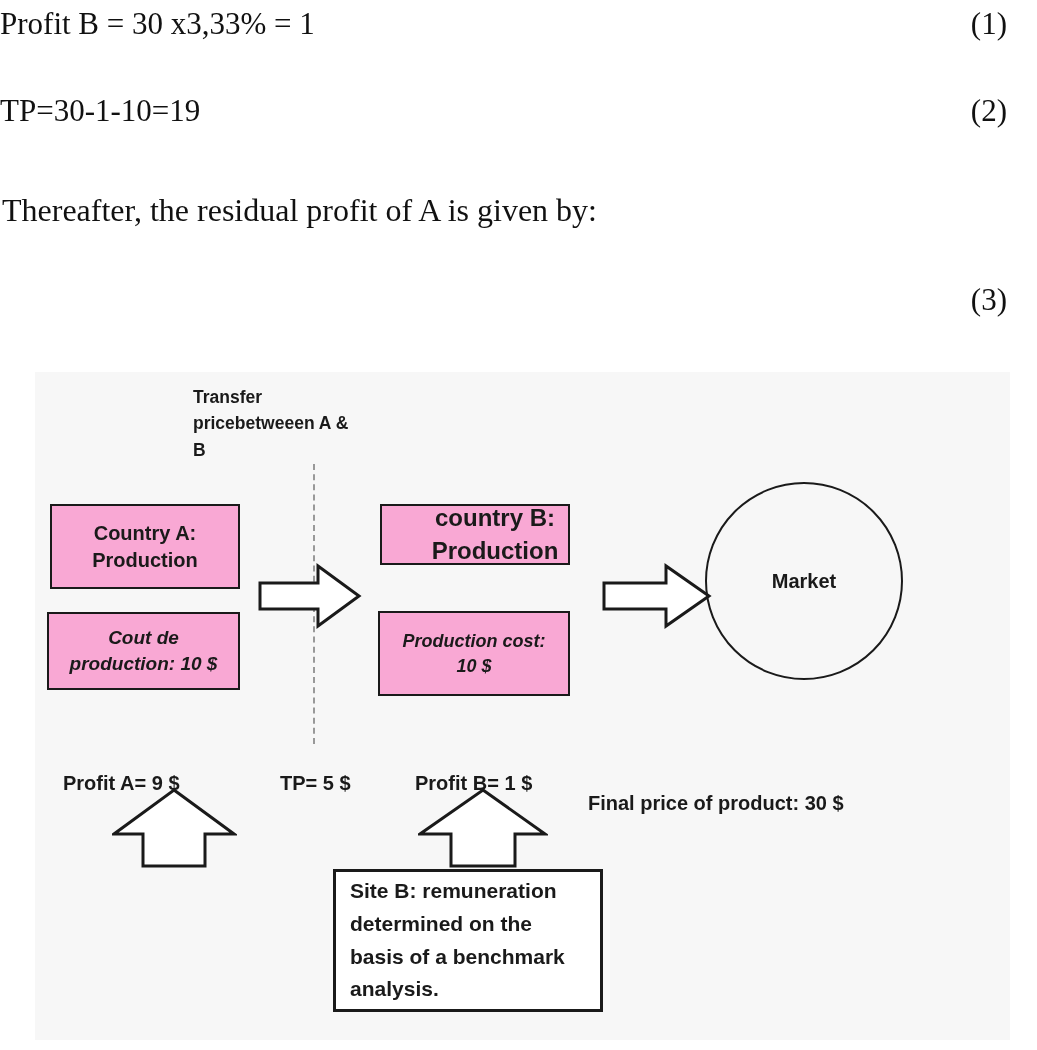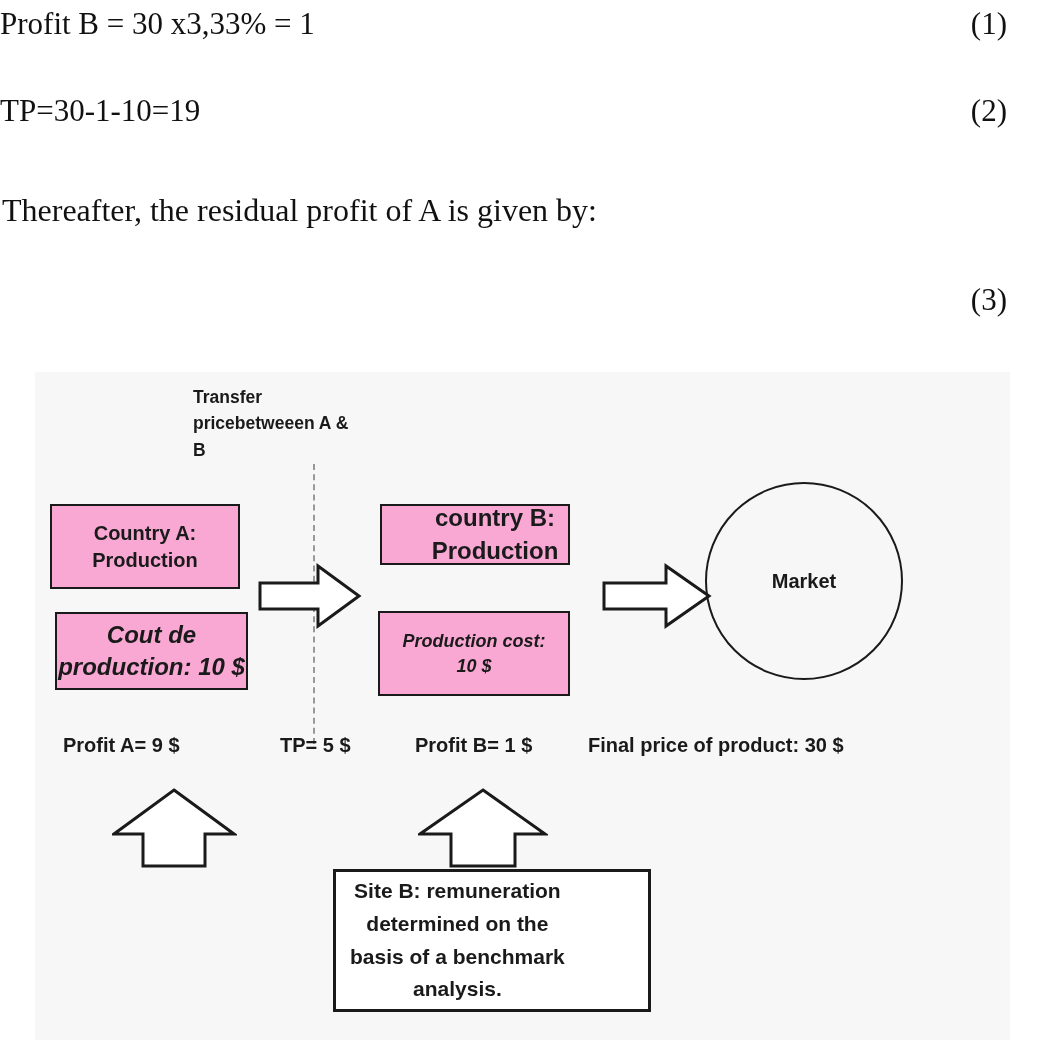--- a/index.html
+++ b/index.html
@@ -59,21 +59,21 @@
   }
   .dash-line {
     position: absolute;
     left: 278px; top: 92px;
     height: 280px;
     width: 0;
     border-left: 2px dashed #999;
   }
   .dlabel {
     position: absolute;
-    top: 362px;
+    top: 400px;
     font-weight: bold;
     font-size: 20px;
     white-space: nowrap;
   }
   .circle {
     position: absolute;
     left: 670px; top: 110px;
     width: 198px; height: 198px;
     border: 2.5px solid #1a1a1a;
     border-radius: 50%;
@@ -90,21 +90,21 @@
     border: 3px solid #1a1a1a;
     background: #ffffff;
     display: flex;
     align-items: center;
     font-weight: bold;
     font-size: 21px;
     white-space: pre-line;
     line-height: 1.55;
   }
   .site-a { left: 0px; top: 494px; width: 280px; height: 146px; justify-content: center; text-align: center; }
-  .site-b { left: 298px; top: 497px; width: 318px; height: 143px; justify-content: flex-start; text-align: center; padding-left: 14px; }
+  .site-b { left: 298px; top: 497px; width: 270px; height: 143px; justify-content: flex-start; text-align: left; padding-left: 14px; }
 </style>
 </head>
 <body>
 
 <div class="eq-row" style="top:6px">
   <span class="eq-body">Profit B = 30 x3,33% = 1</span>
   <span class="eq-tag">(1)</span>
 </div>
 
 <div class="eq-row" style="top:93px">
@@ -122,21 +122,21 @@
 
   <div class="transfer-label">Transfer
 pricebetweeen A &amp;
 B</div>
 
   <div class="dash-line"></div>
 
   <div class="dbox" style="left:15px; top:132px; width:190px; height:85px; font-size:20px;">Country A:
 Production</div>
 
-  <div class="dbox italic" style="left:20px; top:240px; width:193px; height:78px; font-size:24px;text-align:center;">Cout de
+  <div class="dbox italic" style="left:12px; top:240px; width:193px; height:78px; font-size:19px;text-align:center;">Cout de
 production: 10 $</div>
 
   <svg class="arrow" style="left:223px; top:191px;" width="104" height="66" viewBox="0 0 104 66">
     <polygon points="2,20 60,20 60,3 101,33 60,63 60,46 2,46" fill="#ffffff" stroke="#1a1a1a" stroke-width="3" stroke-linejoin="miter"></polygon>
   </svg>
 
   <div class="dbox" style="left:345px; top:132px; width:190px; height:61px; font-size:24px;padding-left:40px;">country B:
 Production</div>
 
   <div class="dbox italic" style="left:343px; top:239px; width:192px; height:85px; font-size:18px;">Production cost:
@@ -146,21 +146,21 @@
     <polygon points="2,20 64,20 64,3 107,33 64,63 64,46 2,46" fill="#ffffff" stroke="#1a1a1a" stroke-width="3" stroke-linejoin="miter"></polygon>
   </svg>
 
   <div class="circle">
     <span>Market</span>
   </div>
 
   <div class="dlabel" style="left:28px;">Profit A= 9 $</div>
   <div class="dlabel" style="left:245px;">TP= 5 $</div>
   <div class="dlabel" style="left:380px;">Profit B= 1 $</div>
-  <div class="dlabel" style="left:553px;">Final price of product: 30 $</div>
+  <div class="dlabel" style="left:553px;margin-top:20px;">Final price of product: 30 $</div>
 
   <svg class="arrow" style="left:77px; top:416px;" width="125" height="80" viewBox="0 0 125 80">
     <polygon points="62,2 122,46 93,46 93,78 31,78 31,46 2,46" fill="#ffffff" stroke="#1a1a1a" stroke-width="3" stroke-linejoin="miter"></polygon>
   </svg>
 
   <svg class="arrow" style="left:383px; top:416px;" width="130" height="80" viewBox="0 0 130 80">
     <polygon points="65,2 127,46 97,46 97,78 33,78 33,46 2,46" fill="#ffffff" stroke="#1a1a1a" stroke-width="3" stroke-linejoin="miter"></polygon>
   </svg>
 
   <div class="site-box site-b">Site B: remuneration

